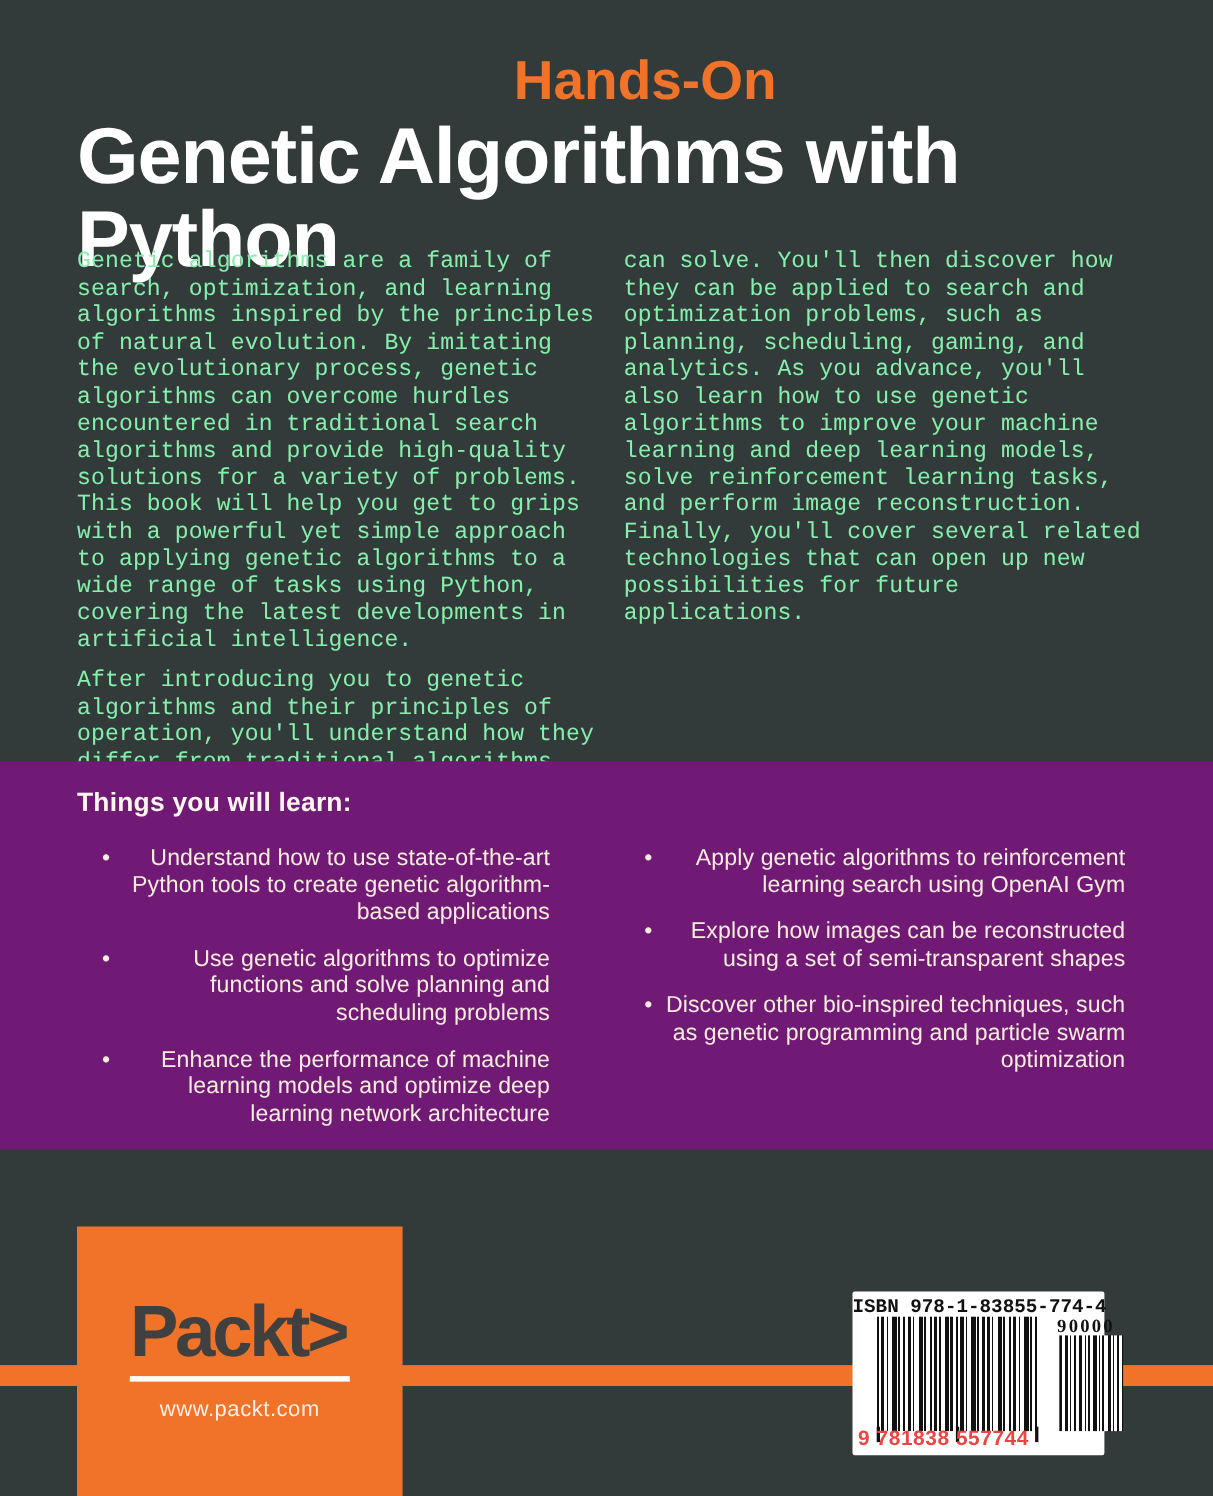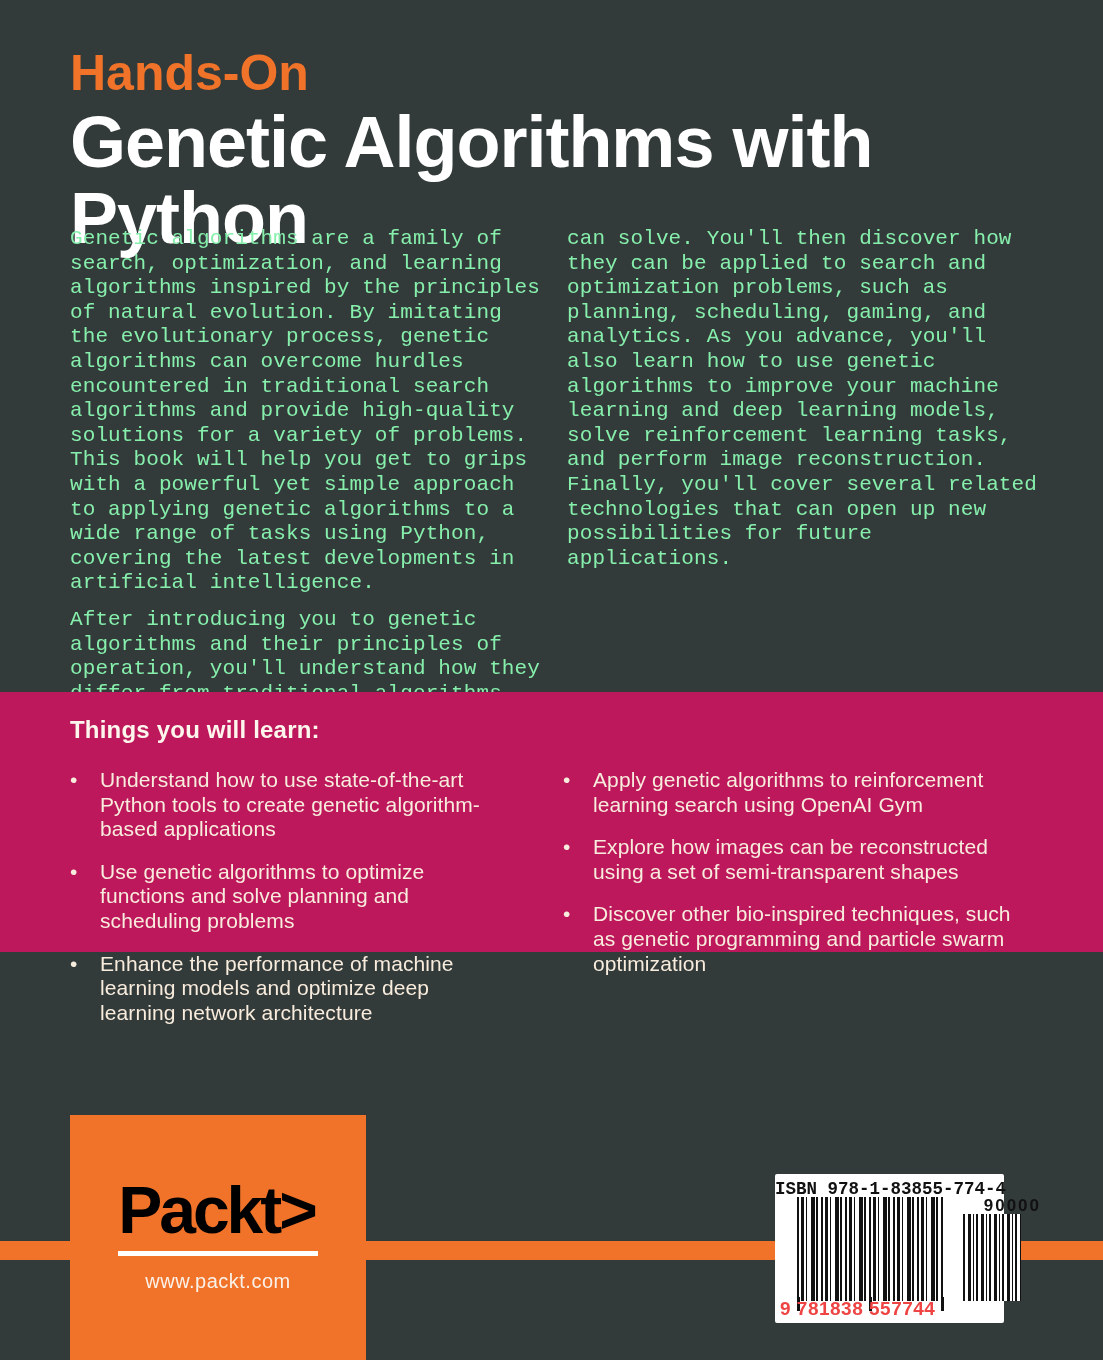--- a/index.html
+++ b/index.html
@@ -19,20 +19,21 @@
     position: absolute;
     left: 70px;
     top: 46px;
   }
   .kicker {
     font-size: 50px;
     font-weight: 700;
     color: #F07329;
     letter-spacing: 0px;
     line-height: 1.1;
+    text-align: center;
   }
   .main-title {
     font-size: 72px;
     font-weight: 700;
     color: #FFFFFF;
     letter-spacing: -1px;
     line-height: 1.05;
     margin-top: 4px;
   }
 
@@ -54,22 +55,23 @@
     letter-spacing: 0.1px;
     font-family: Liberation Mono, monospace;
   }
 
   
   .learn-band {
     position: absolute;
     left: 0;
     top: 692px;
     width: 1103px;
-    height: 260px;
-    background: #be185d;
+    height: 353px;
+    background: #701a75;
+    text-align: right;
   }
   .learn-heading {
     position: absolute;
     left: 70px;
     top: 24px;
     font-size: 24px;
     font-weight: 700;
     color: #FDF6EC;
     letter-spacing: 0.2px;
   }
@@ -116,21 +118,21 @@
     background: #F07329;
     z-index: 2;
     display: flex;
     flex-direction: column;
     align-items: center;
   }
   .packt-logo {
     margin-top: 62px;
     font-size: 66px;
     font-weight: 700;
-    color: #000000;
+    color: #404040;
     letter-spacing: -3px;
     line-height: 1;
     padding-bottom: 8px;
     border-bottom: 5px solid #FFFFFF;
     white-space: nowrap;
   }
   .packt-logo .chevron { letter-spacing: 0; }
   .website {
     margin-top: 14px;
     font-size: 20px;
@@ -191,25 +193,25 @@
     top: 124px;
     font-family: Liberation Sans, sans-serif;
     font-size: 19px;
     font-weight: 700;
     color: #ef4444;
     white-space: nowrap;
     letter-spacing: 0.5px;
   }
   .addon-digits {
     position: absolute;
-    left: 202px;
+    left: 186px;
     top: 22px;
     width: 64px;
-    text-align: right;
-    font-family: Liberation Sans, sans-serif;
+    text-align: left;
+    font-family: Liberation Serif, serif;
     font-size: 17px;
     font-weight: 700;
     color: #111111;
     letter-spacing: 2px;
   }
   .addon-bars {
     position: absolute;
     left: 188px;
     top: 40px;
     width: 58px;

